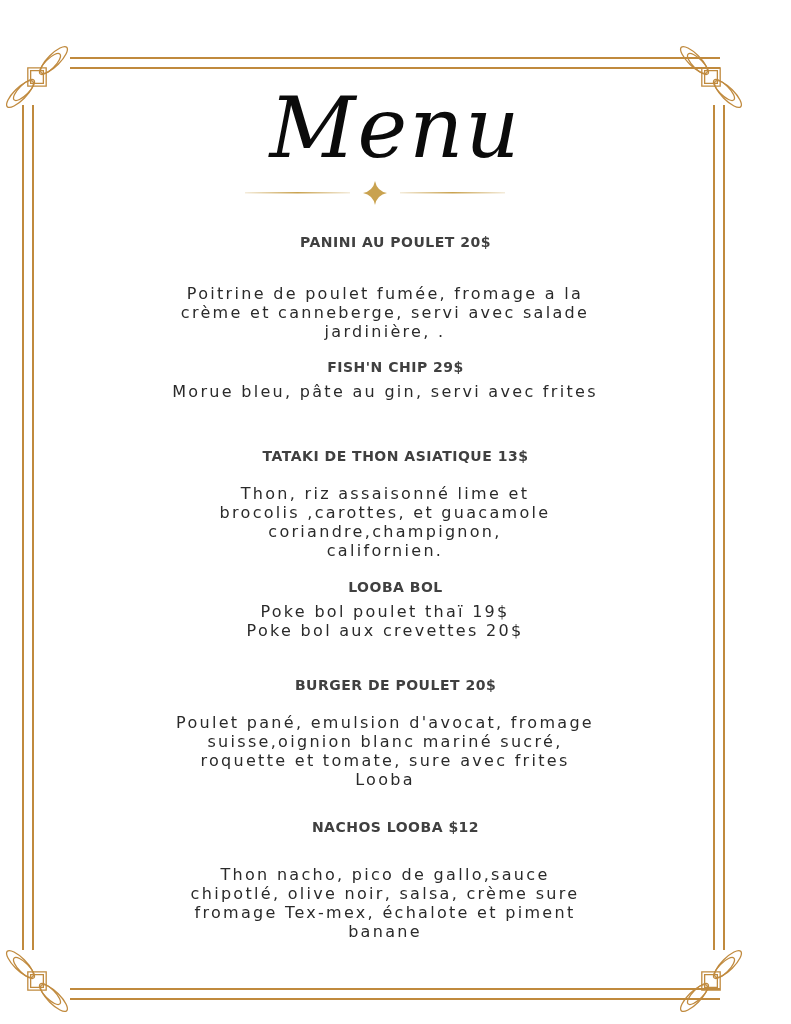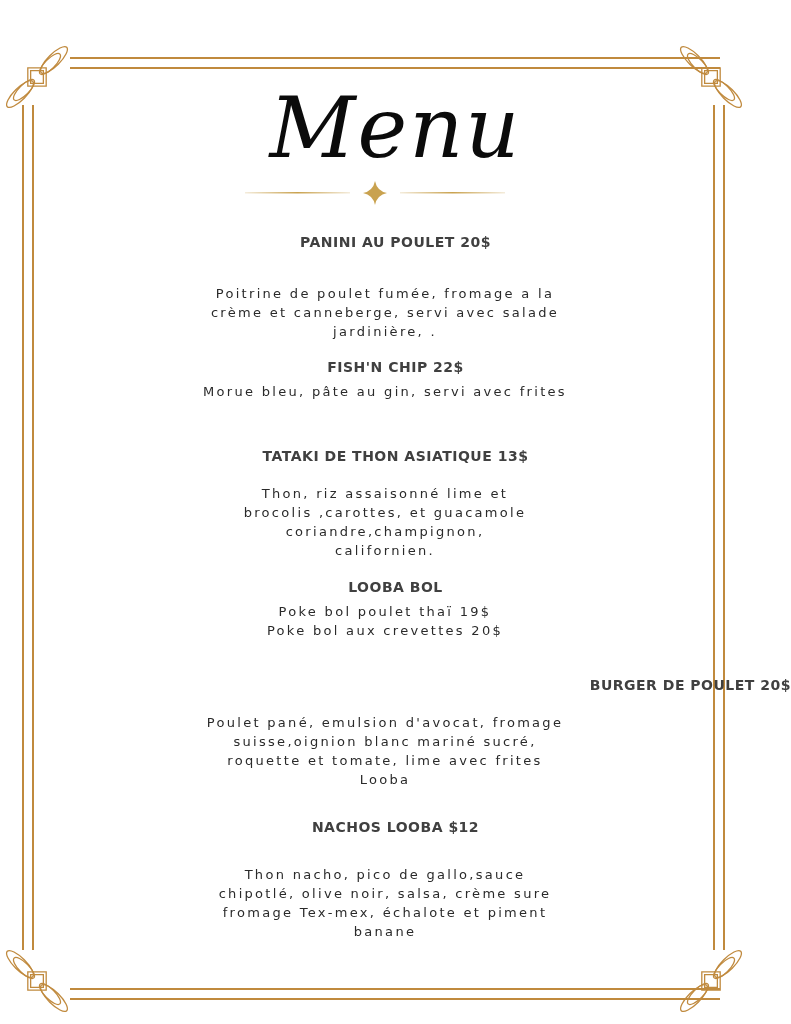--- a/index.html
+++ b/index.html
@@ -19,21 +19,21 @@
       line-height: 100px; color: #0b0b0b; letter-spacing: 2px;
     }
     .divider { position: absolute; left: 245px; top: 180px; width: 260px; height: 26px; }
     .item-title {
       position: absolute; left: 0; width: 791px; text-align: center;
       font-family: "DejaVu Sans", sans-serif; font-size: 14px; font-weight: bold;
       letter-spacing: 0.5px; color: #404040;
     }
     .desc {
       position: absolute; left: 150px; width: 470px; text-align: center;
-      font-family: "DejaVu Sans", sans-serif; font-size: 13px; line-height: 19px;
+      font-family: "DejaVu Sans", sans-serif; font-size: 16px; line-height: 19px;
       letter-spacing: 2.3px; color: #2a2a2a;
     }
     .desc span { display: block; white-space: nowrap; }
   </style>
 </head>
 <body>
 
 <div class="border-line h" style="left:70px;top:57px;width:650px;"></div>
 <div class="border-line h" style="left:70px;top:67px;width:650px;"></div>
 <div class="border-line h" style="left:70px;top:988px;width:650px;"></div>
@@ -99,44 +99,44 @@
   <path d="M130 1 Q132 11 142 13 Q132 15 130 25 Q128 15 118 13 Q128 11 130 1 Z" fill="#c9a24f"></path>
 </svg>
 
 <div class="item-title" style="top:234px;">PANINI AU POULET  20$</div>
 <div class="desc" style="top:284px;">
   <span>Poitrine de poulet fumée, fromage a la</span>
   <span>crème et canneberge, servi avec salade</span>
   <span>jardinière, .</span>
 </div>
 
-<div class="item-title" style="top:359px;">FISH'N CHIP  22$</div>
+<div class="item-title" style="top:359px;">FISH'N CHIP  29$</div>
 <div class="desc" style="top:382px;">
   <span>Morue bleu, pâte au gin, servi avec frites</span>
 </div>
 
 <div class="item-title" style="top:448px;">TATAKI DE THON ASIATIQUE  13$</div>
 <div class="desc" style="top:484px;">
   <span>Thon, riz assaisonné lime et</span>
   <span>brocolis ,carottes, et guacamole</span>
   <span>coriandre,champignon,</span>
   <span>californien.</span>
 </div>
 
 <div class="item-title" style="top:579px;">LOOBA BOL</div>
 <div class="desc" style="top:602px;">
   <span>Poke bol poulet thaï 19$</span>
   <span>Poke bol aux crevettes  20$</span>
 </div>
 
-<div class="item-title" style="top:677px;text-align:right;">BURGER DE POULET  20$</div>
+<div class="item-title" style="top:677px;">BURGER DE POULET  20$</div>
 <div class="desc" style="top:713px;">
   <span>Poulet pané, emulsion d'avocat, fromage</span>
   <span>suisse,oignion blanc mariné sucré,</span>
-  <span>roquette et tomate, lime avec frites</span>
+  <span>roquette et tomate, sure avec frites</span>
   <span>Looba</span>
 </div>
 
 <div class="item-title" style="top:819px;">NACHOS LOOBA  $12</div>
 <div class="desc" style="top:865px;">
   <span>Thon nacho, pico de gallo,sauce</span>
   <span>chipotlé, olive noir, salsa, crème sure</span>
   <span>fromage Tex-mex, échalote et piment</span>
   <span>banane</span>
 </div>

